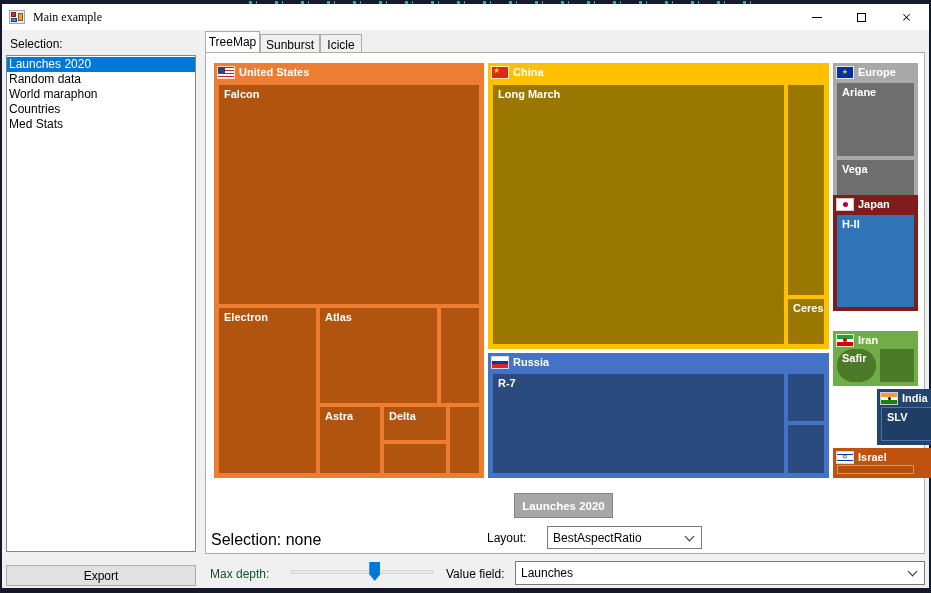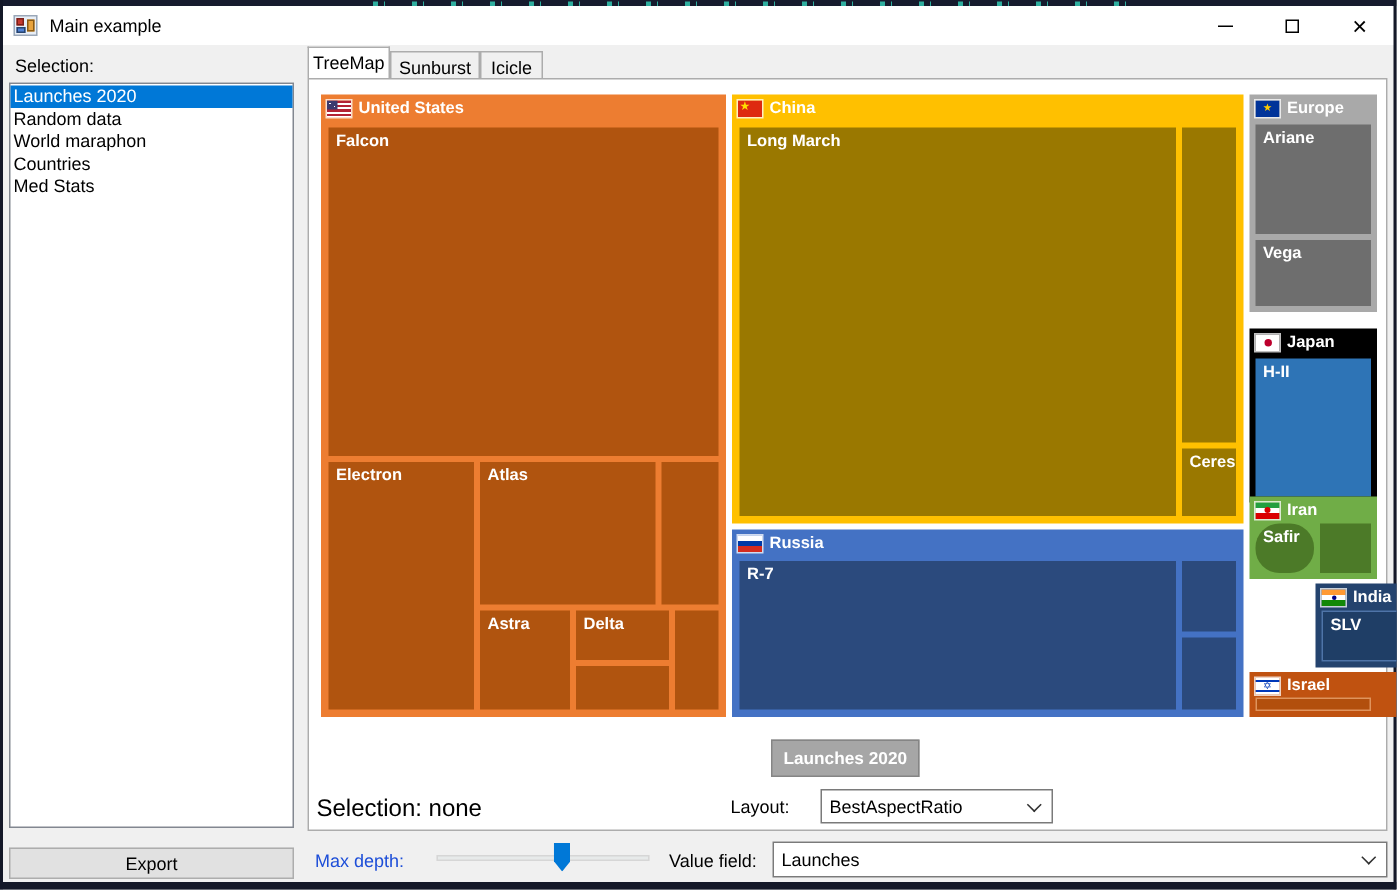--- a/index.html
+++ b/index.html
@@ -4,21 +4,21 @@
 <style>
   * { margin:0; padding:0; box-sizing:border-box; }
   html,body { width:931px; height:593px; overflow:hidden; }
   body { font-family:"Liberation Sans", sans-serif; background:#141828; position:relative; }
 
   
   .top-strip { position:absolute; left:0; top:0; width:931px; height:4px; background:#161b2e; }
   .top-strip .teal-marks { position:absolute; left:240px; top:1px; width:520px; height:3px;
     background:repeating-linear-gradient(90deg, transparent 0 9px, #2fae9f 9px 12px, transparent 12px 16px, #2fae9f 16px 17px, transparent 17px 26px); }
   .titlebar { position:absolute; left:2px; top:4px; width:927px; height:26px; background:#ffffff;
-    display:flex; align-items:center; }
+    display:flex; align-items:center;font-family:Liberation Serif, serif; }
   .app-icon { width:16px; height:14px; margin-left:7px; position:relative; background:#e8eef6; border:1px solid #9aa7b8; }
   .app-icon .sq-red    { position:absolute; left:1px; top:1px;  width:5px; height:5px; background:#c5392f; border:1px solid #7c1f18;}
   .app-icon .sq-blue   { position:absolute; left:1px; top:7px;  width:6px; height:4px; background:#4f81d6; border:1px solid #27446e;}
   .app-icon .sq-orange { position:absolute; left:8px; top:2px;  width:5px; height:8px; background:#e8a33d; border:1px solid #8a5a14;}
   .window-title { font-size:12px; color:#000; margin-left:8px; }
   .win-btns { position:absolute; right:0; top:0; height:26px; display:flex; }
   .win-btn { width:45px; height:26px; display:flex; align-items:center; justify-content:center; cursor:default; }
   .glyph-min { width:10px; height:1px; background:#000; }
   .glyph-max { width:9px; height:9px; border:1px solid #000; }
   .glyph-close { font-size:17px; line-height:17px; color:#000; font-weight:400; }
@@ -78,21 +78,21 @@
     display:flex; align-items:center; justify-content:center; }
   .selection-label { position:absolute; left:5px; top:478px; font-size:16px; color:#000; }
   .layout-label { position:absolute; left:281px; top:478px; font-size:12px; color:#000; }
   .combo { background:#fff; border:1px solid #7a7a7a; font-size:12px; color:#000;
     display:flex; align-items:center; padding-left:5px; position:absolute; }
   .combo .chev { position:absolute; right:8px; top:50%; width:7px; height:7px; margin-top:-5px;
     border-right:1.4px solid #303030; border-bottom:1.4px solid #303030; transform:rotate(45deg); }
   .layout-combo { left:341px; top:473px; width:155px; height:23px; }
 
   
-  .maxdepth-label { position:absolute; left:208px; top:537px; font-size:12px; color:#1d4ed8; }
+  .maxdepth-label { position:absolute; left:208px; top:537px; font-size:12px; color:#14532d; }
   .slider { position:absolute; left:287px; top:530px; width:146px; height:26px; }
   .slider .track { position:absolute; left:2px; top:10px; width:142px; height:4px; background:#e7eaea; border:1px solid #d6d6d6; }
   .slider .thumb { position:absolute; top:2px; width:11px; height:19px; background:#0078d7;
     clip-path:polygon(0 0,100% 0,100% 64%,50% 100%,0 64%); }
   .valuefield-label { position:absolute; left:444px; top:537px; font-size:12px; color:#000; }
   .value-combo { left:513px; top:531px; width:410px; height:24px; }
 </style>
 </head>
 <body>
 
@@ -194,21 +194,21 @@
             <span class="flag flag-eu"></span>
             <span class="country-name">Europe</span>
           </div>
           <div class="node" style="left: 4px; top: 20px; width: 77px; height: 73px; background: rgb(110, 110, 110);">
             <span class="node-label">Ariane</span>
           </div>
           <div class="node" style="left: 4px; top: 97px; width: 77px; height: 44px; background: rgb(110, 110, 110);">
             <span class="node-label">Vega</span>
           </div>
         </div>
-        <div class="country" style="left: 619px; top: 156px; width: 85px; height: 116px; background: #000000;">
+        <div class="country" style="left: 619px; top: 132px; width: 85px; height: 116px; background: #7f1d1d;">
           <div class="country-header">
             <span class="flag flag-jp"></span>
             <span class="country-name">Japan</span>
           </div>
           <div class="node" style="left: 4px; top: 20px; width: 77px; height: 92px; background: rgb(46, 116, 182);">
             <span class="node-label">H-II</span>
           </div>
         </div>
         <div class="country" style="left: 619px; top: 268px; width: 85px; height: 55px; background: rgb(112, 173, 71);">
           <div class="country-header">

